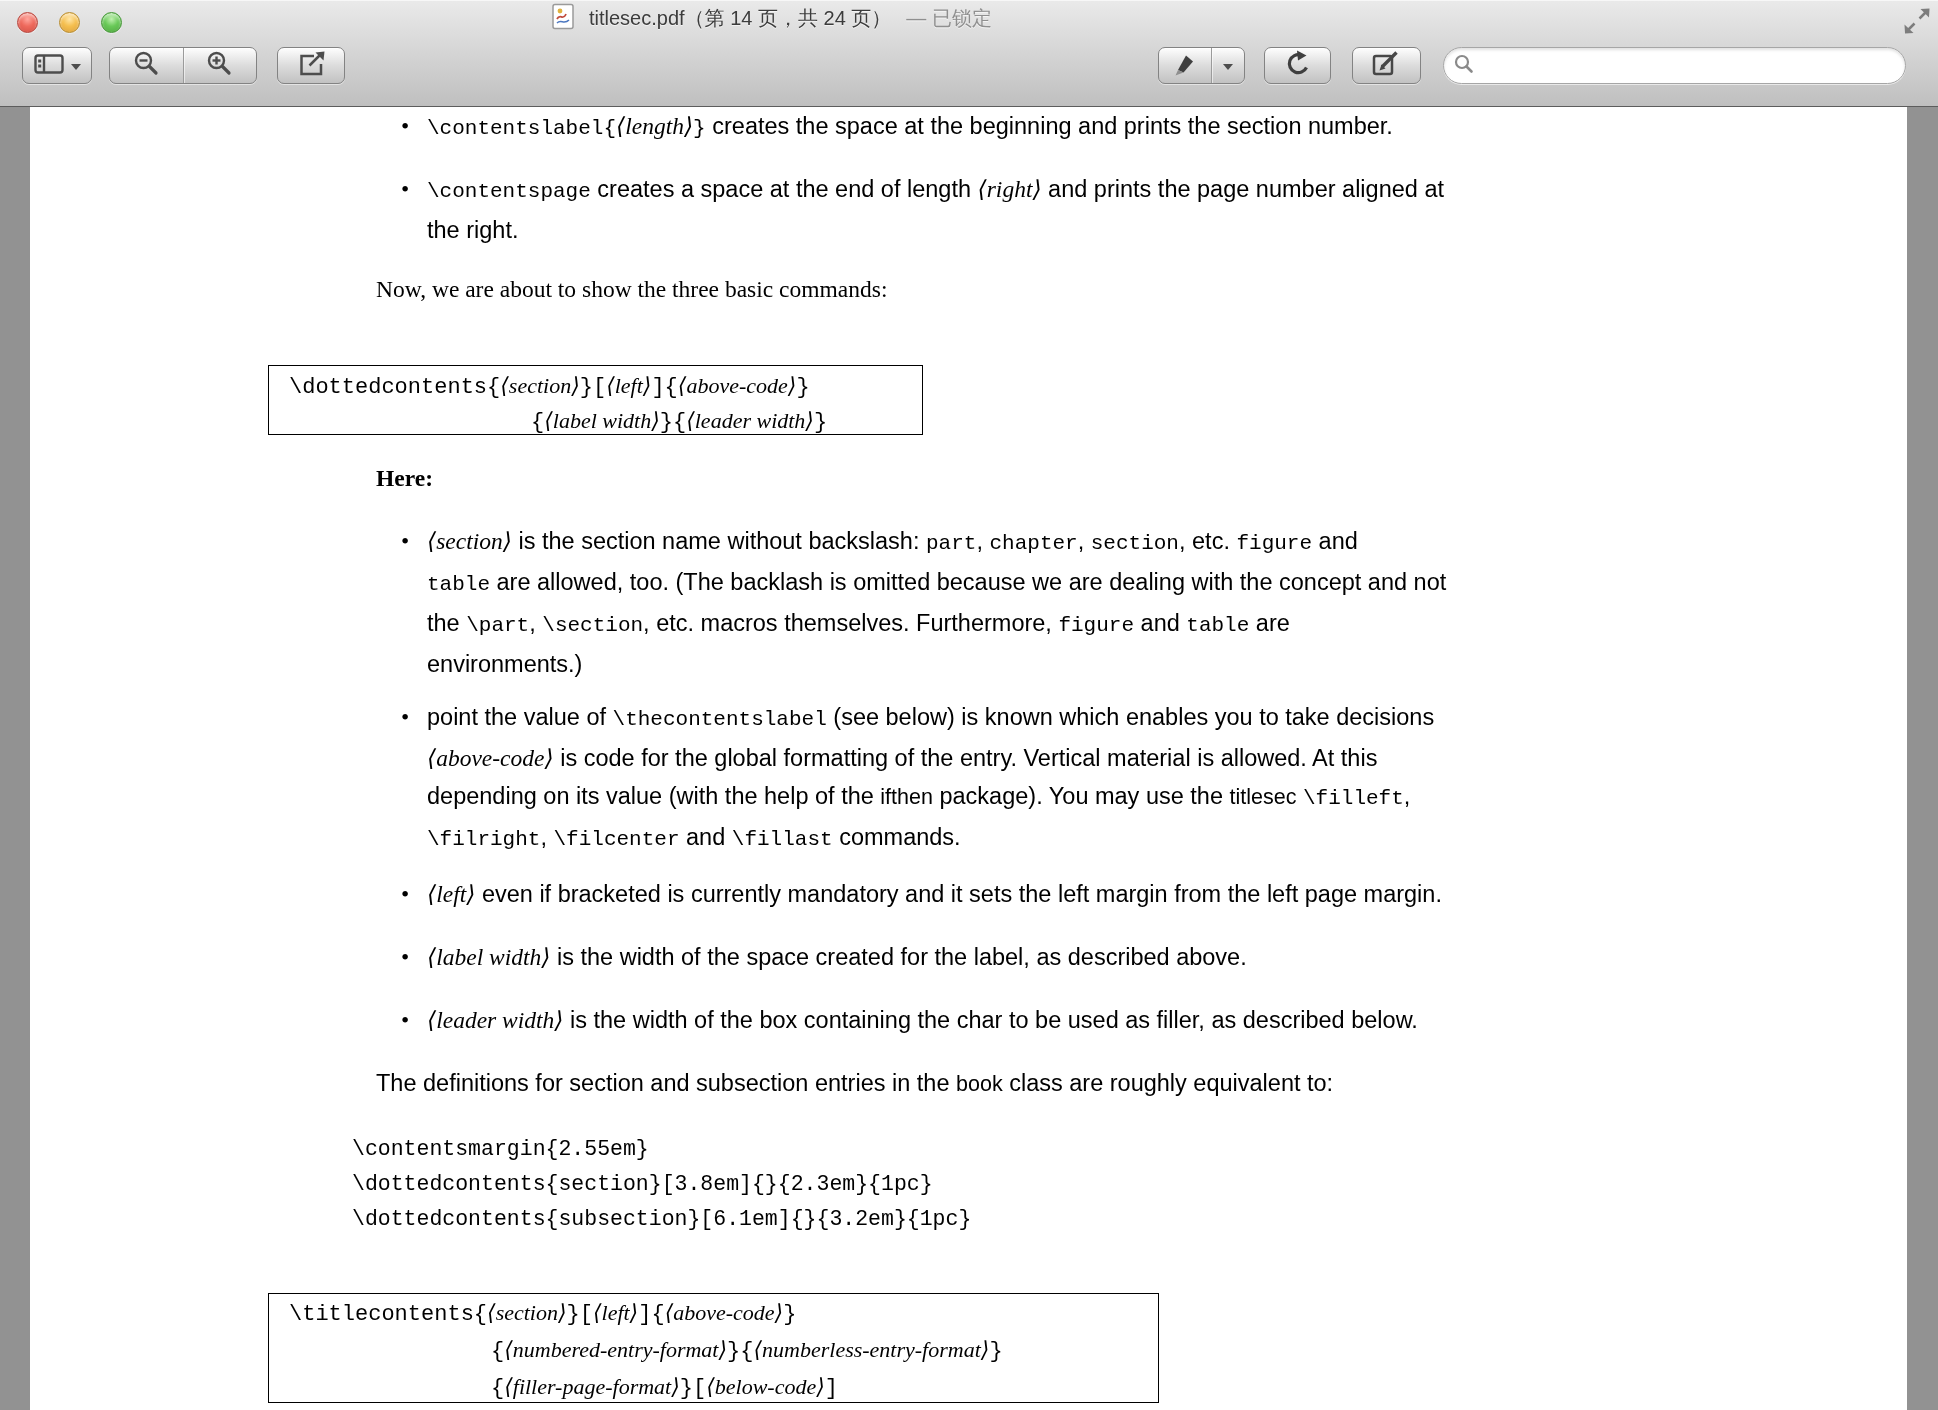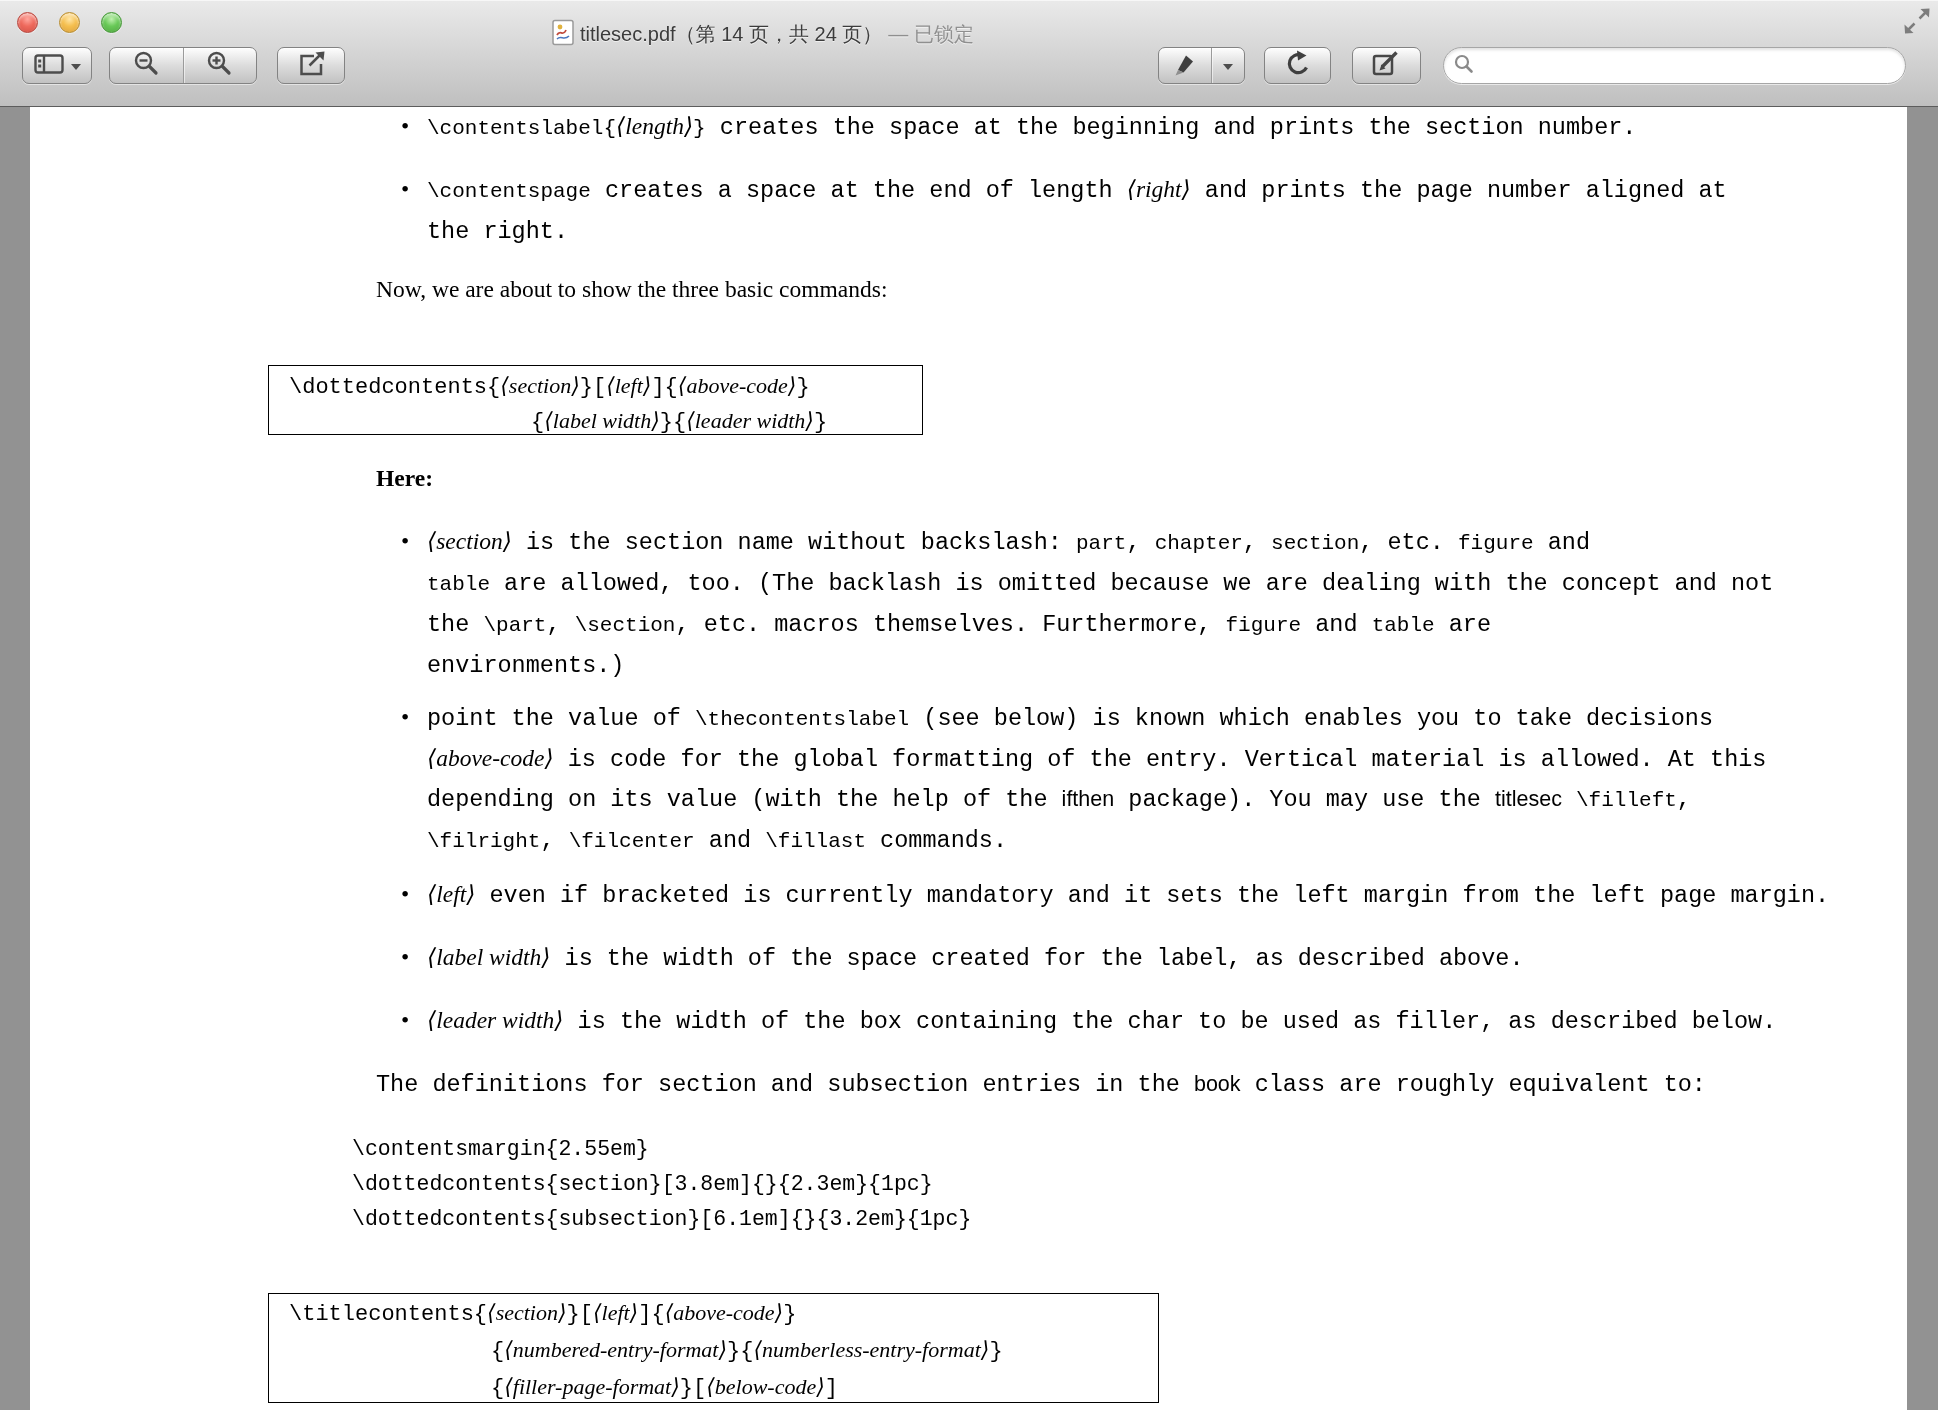--- a/index.html
+++ b/index.html
@@ -9,21 +9,21 @@
   
   .chrome{position:absolute;top:0;left:0;width:100%;height:106px;
     background:linear-gradient(#eaeaea 0%,#d9d9d9 40%,#bfbfbf 100%);
     border-bottom:1px solid #5c5c5c;box-shadow:inset 0 1px 0 #f7f7f7;}
   .titlebar{position:absolute;top:0;left:0;width:100%;height:36px;}
   .traffic{position:absolute;left:17px;top:12px;display:flex;gap:21px;}
   .light{width:19px;height:19px;border-radius:50%;box-shadow:inset 0 2px 3px rgba(255,255,255,.65), 0 1px 1px rgba(255,255,255,.5);}
   .light.red{background:radial-gradient(circle at 50% 32%,#ffa79e 0%,#ee6a5d 45%,#d14f43 100%);border:1px solid #b8473e;}
   .light.yellow{background:radial-gradient(circle at 50% 32%,#ffe6a8 0%,#f5bf4f 45%,#d9a03c 100%);border:1px solid #b98d2f;}
   .light.green{background:radial-gradient(circle at 50% 32%,#c0f0b0 0%,#69c958 45%,#4fa53f 100%);border:1px solid #459737;}
-  .titlewrap{position:absolute;left:552px;top:0;height:36px;display:flex;align-items:center;gap:6px;margin-top:16px;}
+  .titlewrap{position:absolute;left:552px;top:0;height:36px;display:flex;align-items:center;gap:15px;}
   .title{font-size:20px;color:#3c3c3c;text-shadow:0 1px 0 rgba(255,255,255,.6);white-space:nowrap;}
   .lock{font-size:20px;color:#8f8f8f;text-shadow:0 1px 0 rgba(255,255,255,.6);white-space:nowrap;}
   .fullscreen{position:absolute;right:7px;top:7px;width:28px;height:28px;}
 
   
   .toolbar{position:absolute;top:36px;left:0;width:100%;height:70px;}
   .tbtn{position:absolute;top:11px;height:37px;border:1px solid #838383;border-radius:7px;
     background:linear-gradient(#fefefe 0%,#dcdcdc 50%,#c2c2c2 100%);
     box-shadow:0 1px 0 rgba(255,255,255,.5), inset 0 1px 0 #ffffff;
     display:flex;align-items:center;justify-content:center;box-sizing:border-box;}
@@ -35,21 +35,21 @@
   .search input{border:none;outline:none;flex:1;height:28px;font-size:18px;background:transparent;}
 
   
   .content{position:absolute;top:107px;left:0;width:100%;height:1303px;background:#929292;}
   .page{position:absolute;left:30px;top:0;width:1877px;height:1303px;background:#ffffff;}
   .blk{position:absolute;color:#000;}
   .btext{font-family:"Liberation Serif","DejaVu Serif",serif;font-size:23.5px;line-height:38px;white-space:nowrap;}
   .bullet{left:397px;}
   .dot{position:absolute;left:-26px;top:0;font-family:"Liberation Serif",serif;font-size:23.5px;line-height:38px;}
   .para{left:346px;font-family:"Liberation Serif","DejaVu Serif",serif;font-size:23.5px;line-height:38px;white-space:nowrap;}
-  .f-serif{font-family:Liberation Mono, monospace;}
+  .f-serif{font-family:Liberation Sans, sans-serif;}
   .f-arg{font-family:"Liberation Serif","DejaVu Serif",serif;font-style:italic;}
   .f-mono{font-family:"Liberation Mono","DejaVu Sans Mono",monospace;font-size:21px;}
   .f-sans{font-family:"Liberation Sans","DejaVu Sans",sans-serif;font-size:21.5px;}
   .codebox{left:238px;border:1px solid #000;box-sizing:border-box;
     font-size:22px;line-height:33px;white-space:nowrap;padding:3px 0 2px 20px;}
   .codebox .f-mono{font-size:22px;}
   .codebox .f-arg{font-size:22px;}
   .box1{width:655px;height:70px;}
   .box2{width:891px;height:110px;line-height:35px;padding-top:1px;}
   .box1 .tline:nth-child(2){margin-left:242px;}

